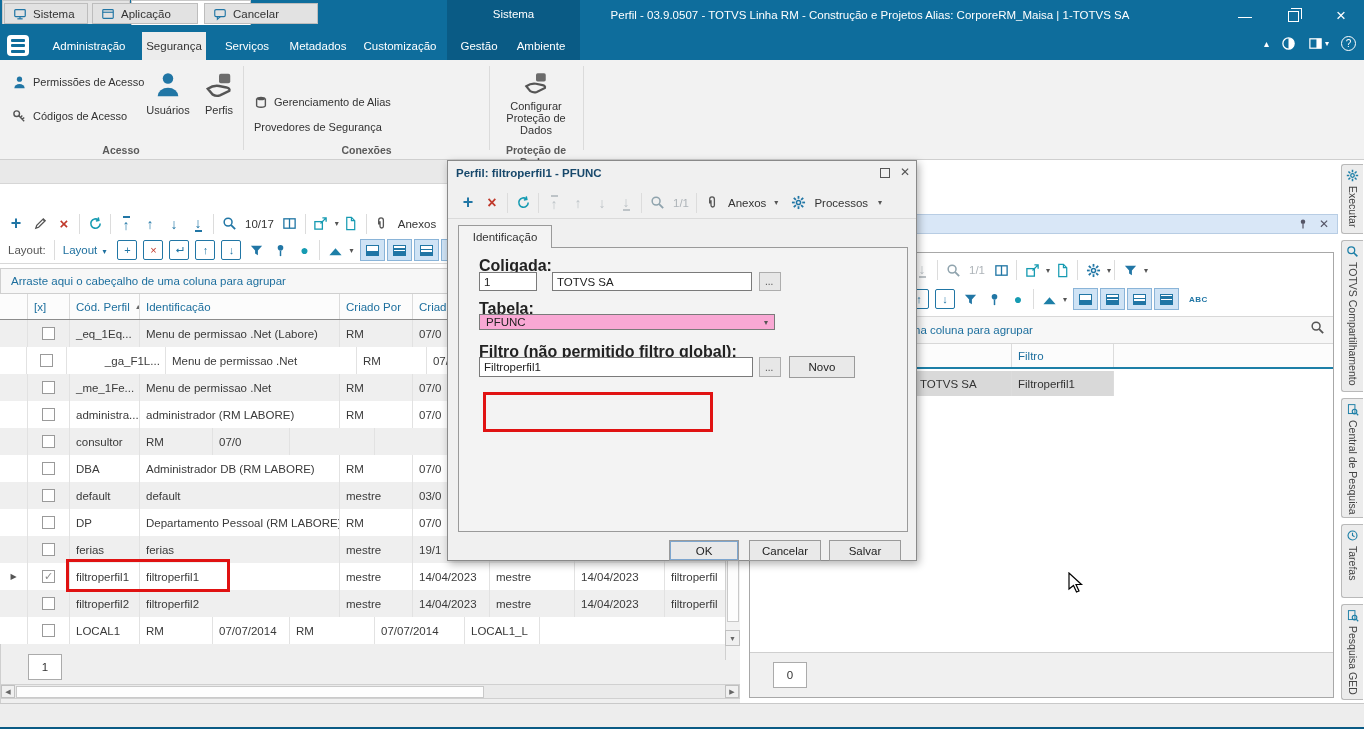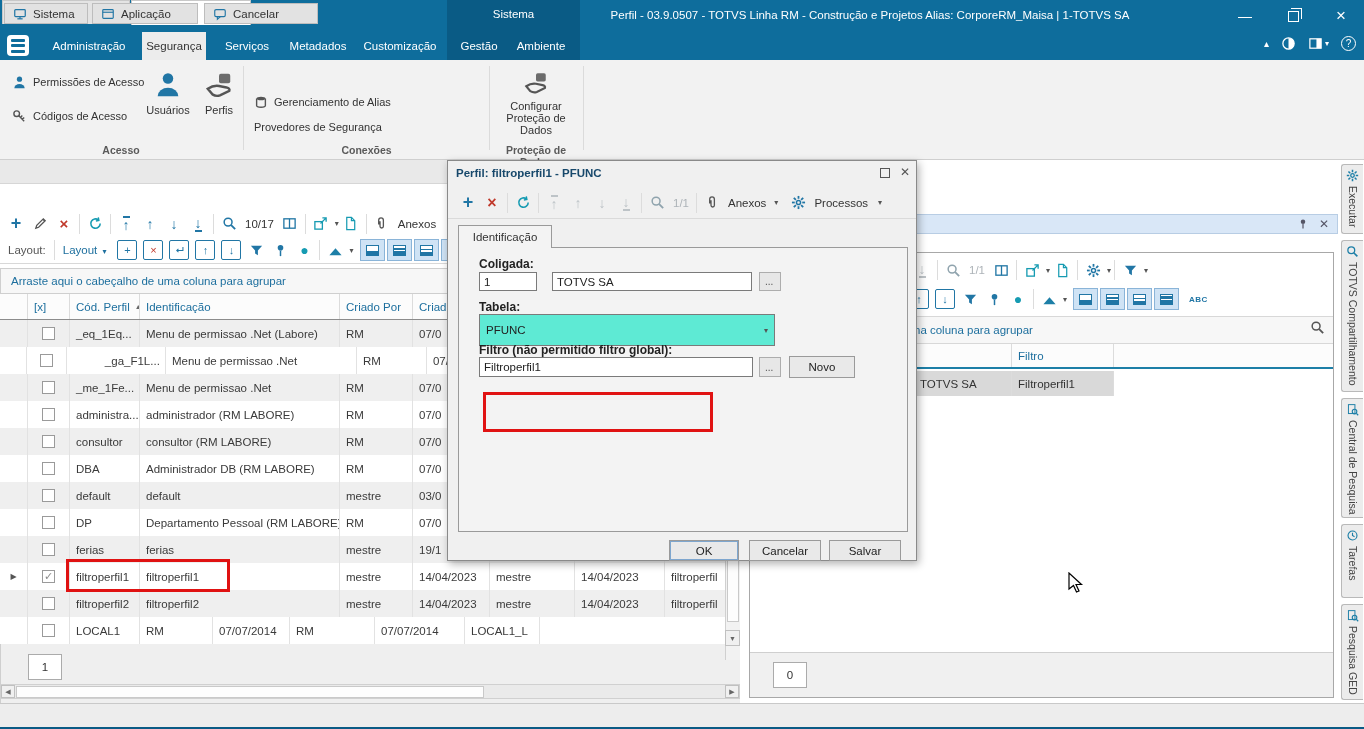--- a/index.html
+++ b/index.html
@@ -106,24 +106,24 @@
   .rp-bottom { position:absolute; left:750px; top:652px; width:583px; height:45px; background:#F0F0F0; border-top:1px solid #CFCFCF; }
 
   
   .dialog { position:absolute; left:447px; top:160px; width:470px; height:401px; background:#F0F0F0; border:1px solid #8A8A8A; box-shadow:2px 3px 8px rgba(0,0,0,.3); z-index:20; }
   .dlg-title { position:absolute; left:0; top:0; width:100%; height:24px; display:flex; align-items:center; padding:0 8px; font-weight:bold; font-size:11.5px; color:#17486B; }
   .dlg-controls { position:absolute; right:6px; top:4px; display:flex; gap:10px; color:#555; font-size:12px; }
   .dlg-restore { width:10px; height:10px; border:1.3px solid #555; margin-top:3px; }
   .dlg-toolbar { position:absolute; left:0; top:26px; width:100%; height:32px; display:flex; align-items:center; padding-left:8px; border-bottom:1px solid #DADADA; }
   .dlg-tab { position:absolute; left:10px; top:64px; width:94px; height:23px; background:#F3F3F3; border:1px solid #9A9A9A; border-bottom:none; display:flex; align-items:center; justify-content:center; font-size:11.5px; color:#333; z-index:2; }
   .dlg-panel { position:absolute; left:10px; top:86px; width:450px; height:285px; background:#F3F3F3; border:1px solid #9A9A9A; }
-  .dlg-label { position:absolute; font-weight:bold; font-size:12px; color:#222; }
+  .dlg-label { position:absolute; font-weight:bold; font-size:16px; color:#222; }
   .dlg-input { position:absolute; height:19px; border:1px solid #7A7A7A; background:#fff; font-size:11.5px; font-family:"Liberation Sans",sans-serif; padding:0 4px; color:#222; }
   .dots-btn { position:absolute; width:22px; height:19px; background:#E7E7E7; border:1px solid #ADADAD; font-size:10px; color:#555; display:flex; align-items:center; justify-content:flex-start; padding-left:5px; }
-  .dlg-select { position:absolute; height:32px; border:1px solid #7A7A7A; background:#5eead4; display:flex; align-items:center; justify-content:space-between; padding:0 6px; font-size:11.5px; color:#222; }
+  .dlg-select { position:absolute; height:16px; border:1px solid #7A7A7A; background:#f9a8d4; display:flex; align-items:center; justify-content:space-between; padding:0 6px; font-size:11.5px; color:#222; }
   .push-btn { position:absolute; background:#E9E9E9; border:1px solid #9A9A9A; display:flex; align-items:center; justify-content:center; font-size:11.5px; color:#222; }
   .listbox { position:absolute; left:37px; top:229px; width:373px; height:113px; background:#fff; border:1px solid #808080; }
   .list-item { position:absolute; left:16px; top:11px; font-size:11.5px; color:#0000D8; white-space:nowrap; }
   .annotation { position:absolute; border:3px solid #E01212; z-index:30; pointer-events:none; }
 
   
   .side-tab { position:absolute; left:1341px; width:22px; background:#ECECEC; border:1px solid #B9B9B9; border-right:none; border-radius:3px 0 0 3px; display:flex; flex-direction:column; align-items:center; padding-top:4px; gap:4px; overflow:hidden; }
   .side-tab svg { width:13px; height:13px; color:#1D7FA7; flex:none; }
   .side-label { writing-mode:vertical-rl; font-size:10.5px; color:#444; white-space:nowrap; }
 
@@ -587,21 +587,20 @@
         <div class="g-cell" style="width: 85px;"></div>
         <div class="g-cell" style="width: 90px;"></div>
         <div class="g-cell" style="width: 75px;"></div>
       </div>
       <div class="g-row alt">
         <div class="g-cell ind" style="width: 28px;"></div>
         <div class="g-cell cbwrap" style="width: 42px;">
           <div class="cb"></div>
         </div>
         <div class="g-cell" style="width: 70px;">consultor</div>
-        <div class="g-cell" style="width: 200px;">consultor (RM LABORE)</div>
         <div class="g-cell" style="width: 73px;">RM</div>
         <div class="g-cell" style="width: 77px;">07/0</div>
         <div class="g-cell" style="width: 85px;"></div>
         <div class="g-cell" style="width: 90px;"></div>
         <div class="g-cell" style="width: 75px;"></div>
       </div>
       <div class="g-row">
         <div class="g-cell ind" style="width: 28px;"></div>
         <div class="g-cell cbwrap" style="width: 42px;">
           <div class="cb"></div>

